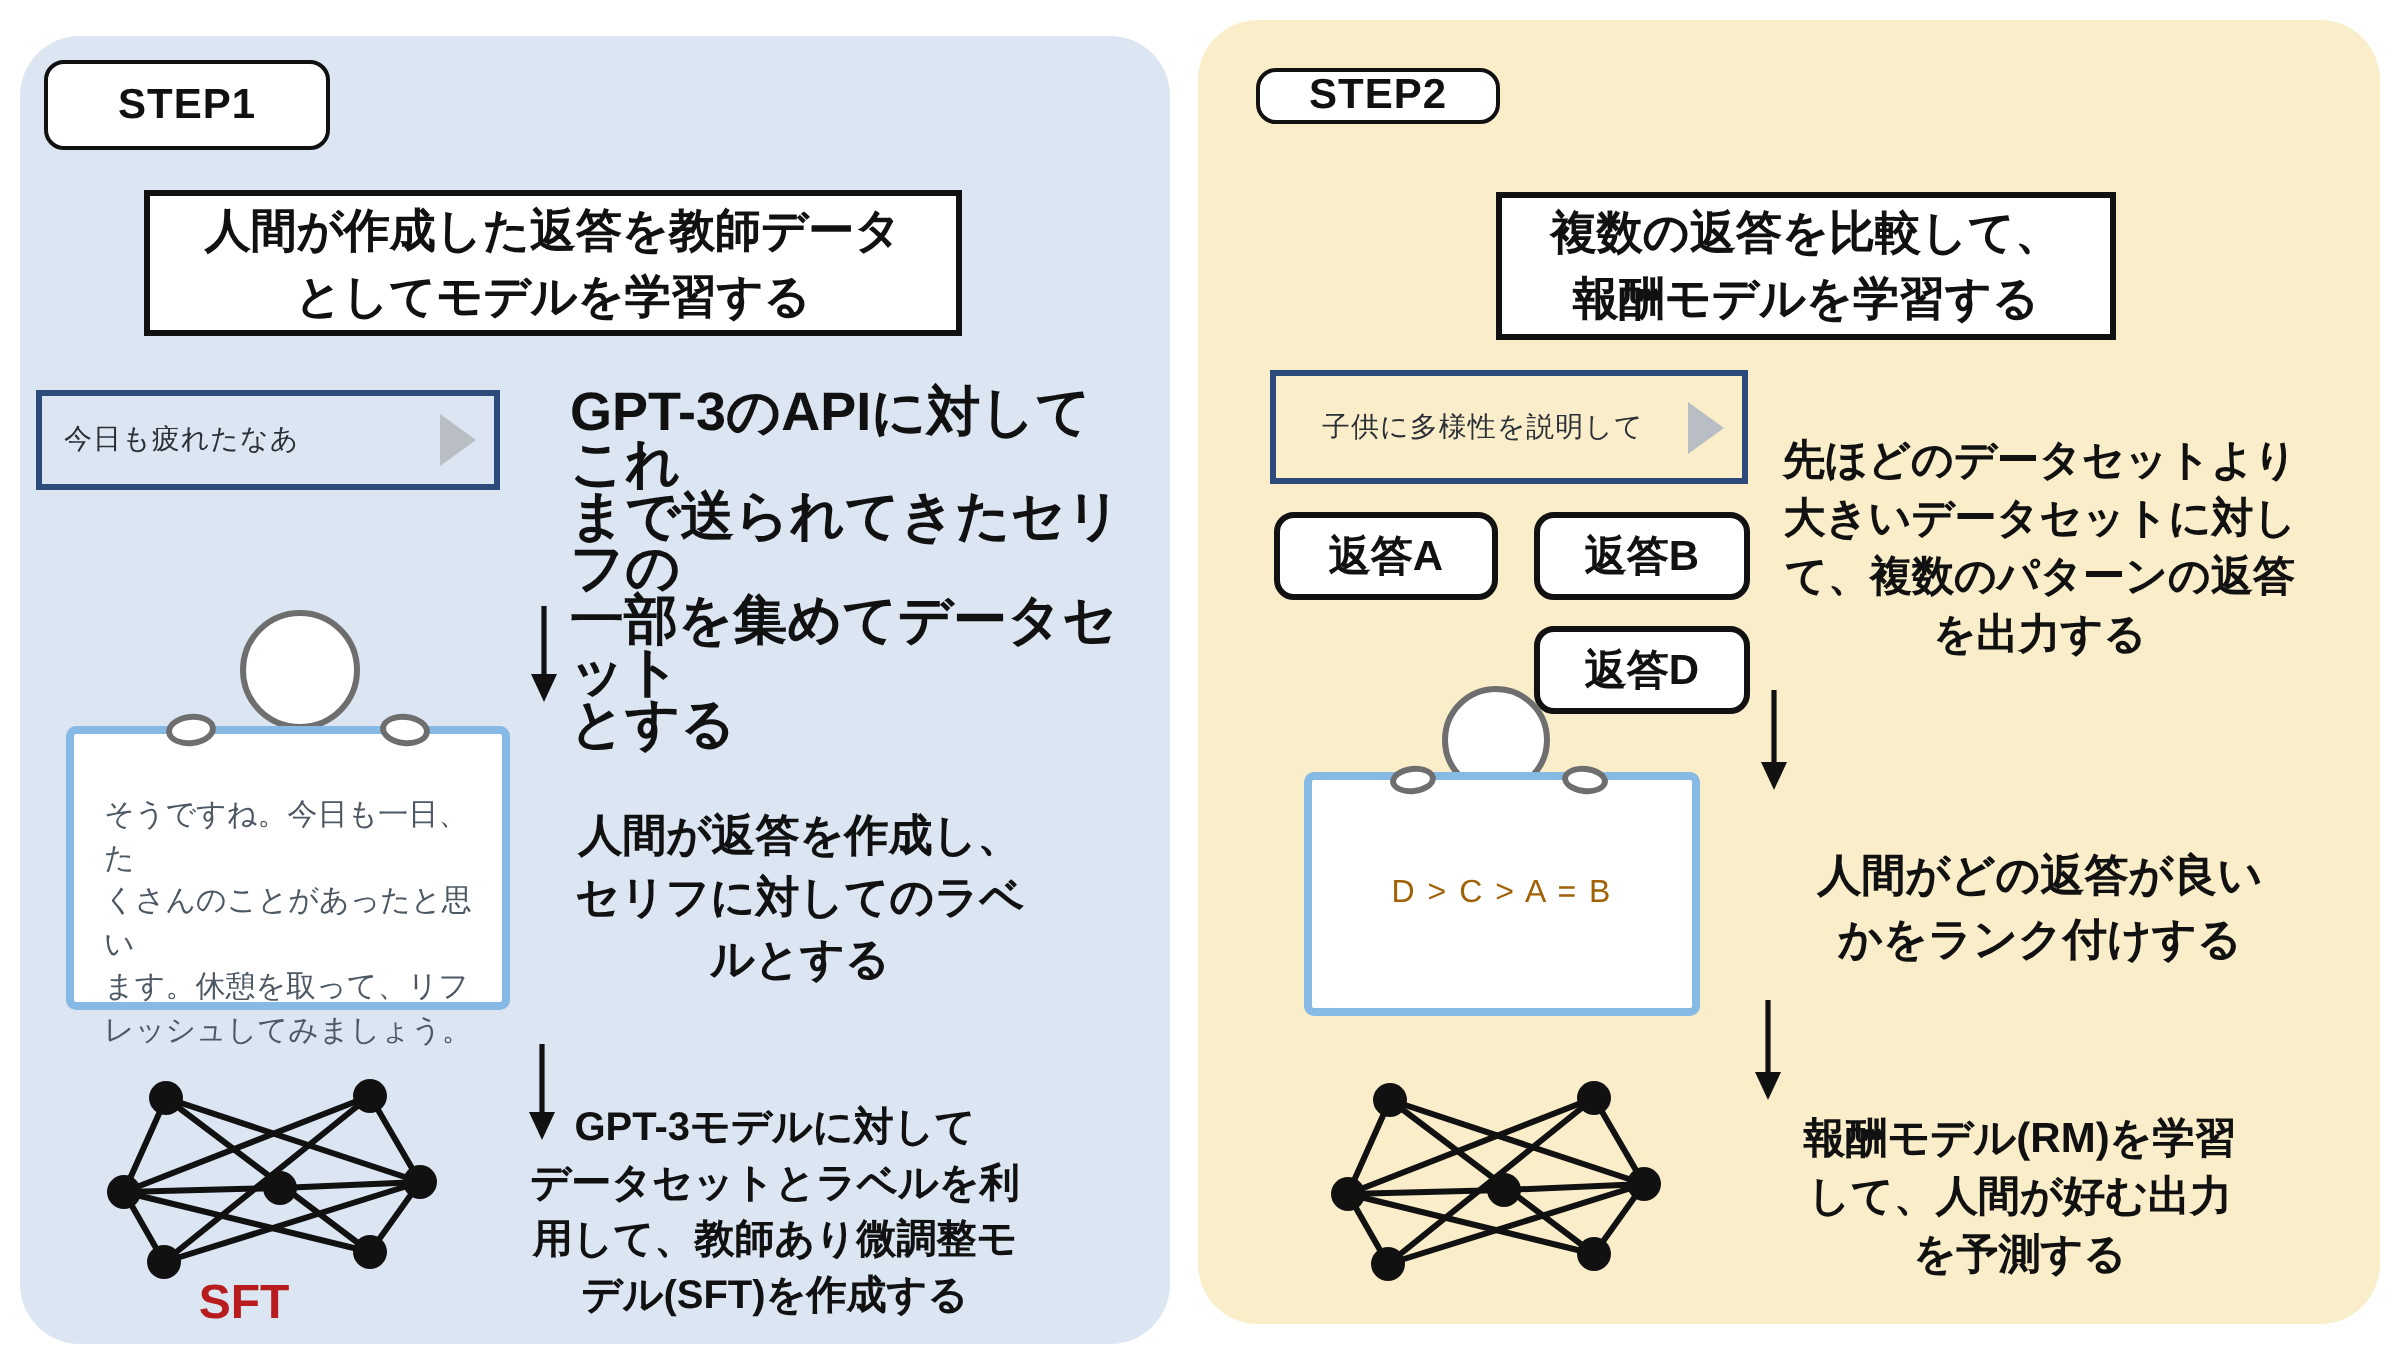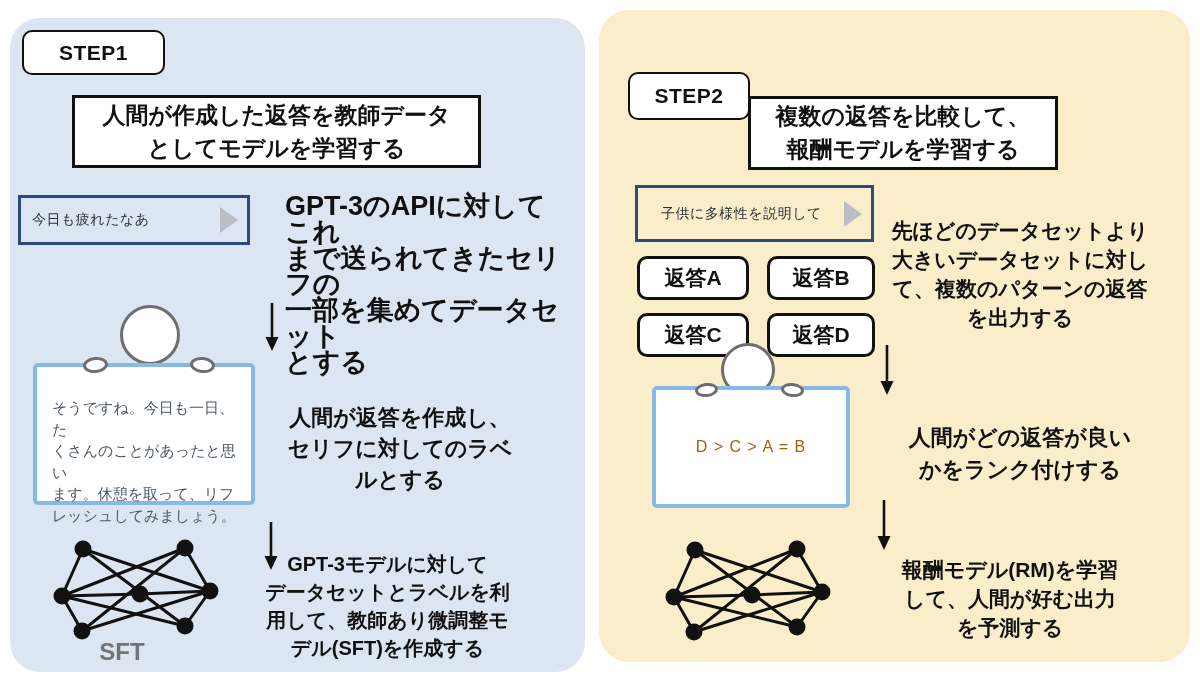--- a/index.html
+++ b/index.html
@@ -8,21 +8,21 @@
   .canvas{position:relative;width:1200px;height:680px;background:#ffffff;overflow:hidden;}
 
   .panel{position:absolute;border-radius:30px;}
   .panel-blue{left:10px;top:18px;width:575px;height:654px;background:#dbe6f2;}
   .panel-yellow{left:599px;top:10px;width:591px;height:652px;background:#faeeca;}
 
   .badge{position:absolute;background:#ffffff;border:2.5px solid #111;border-radius:10px;
          display:flex;align-items:center;justify-content:center;
          font-weight:bold;font-size:21px;color:#111;letter-spacing:0.5px;}
   .badge-1{left:12px;top:12px;width:143px;height:45px;}
-  .badge-2{left:29px;top:24px;width:122px;height:48px;margin-top:38px;}
+  .badge-2{left:29px;top:24px;width:122px;height:28px;}
 
   .title-box{position:absolute;background:#ffffff;border:3px solid #111;
              display:flex;align-items:center;justify-content:center;text-align:center;
              font-weight:bold;font-size:23px;line-height:33px;color:#111;white-space:pre-line;}
   .title-1{left:62px;top:77px;width:409px;height:73px;}
   .title-2{left:149px;top:86px;width:310px;height:74px;}
 
   .prompt-box{position:absolute;border:3px solid #2d4a7d;background:transparent;
               display:flex;align-items:center;}
   .prompt-1{left:8px;top:177px;width:232px;height:50px;}
@@ -61,21 +61,21 @@
         display:flex;align-items:center;justify-content:center;
         font-weight:bold;font-size:21px;color:#111;}
   .resp-a{left:38px;top:246px;width:112px;height:44px;}
   .resp-b{left:168px;top:246px;width:108px;height:44px;}
   .resp-c{left:38px;top:303px;width:112px;height:44px;}
   .resp-d{left:168px;top:303px;width:108px;height:44px;}
 
   .net{position:absolute;}
   .net-1{left:40px;top:519px;}
   .net-2{left:63px;top:528px;}
-  .model-label{position:absolute;text-align:center;font-weight:bold;font-size:24px;color:#737373;}
+  .model-label{position:absolute;text-align:center;font-weight:bold;font-size:24px;color:#b91c1c;}
   .model-1{left:26px;top:620px;width:172px;}
   .model-2{left:63px;top:630px;width:172px;}
 </style>
 </head>
 <body>
 
 <div class="canvas">
 
   <section class="panel panel-blue">
 
@@ -158,21 +158,20 @@
     <div class="title-box title-2">複数の返答を比較して、
 報酬モデルを学習する</div>
 
     <div class="prompt-box prompt-2">
       <span class="prompt-text">子供に多様性を説明して</span>
       <span class="play"></span>
     </div>
 
     <div class="resp resp-a">返答A</div>
     <div class="resp resp-b">返答B</div>
-    <div class="resp resp-c">返答C</div>
     <div class="resp resp-d">返答D</div>
 
     <div class="caption cap-r1">先ほどのデータセットより
 大きいデータセットに対し
 て、複数のパターンの返答
 を出力する</div>
 
     <svg class="down-arrow" style="left:278px;top:335px;" width="20" height="50" viewBox="0 0 20 50">
       <line x1="10" y1="0" x2="10" y2="38" stroke="#111" stroke-width="2.6"></line>
       <polygon points="3.5,36 16.5,36 10,50" fill="#111"></polygon>

